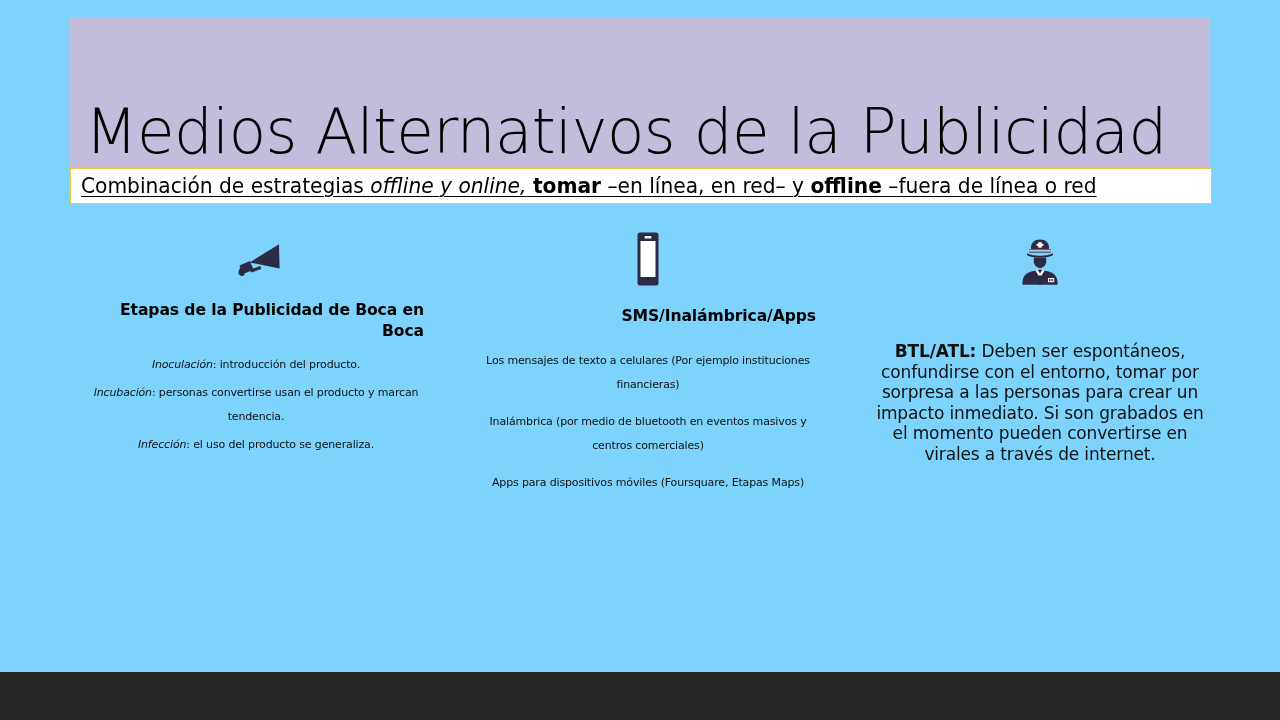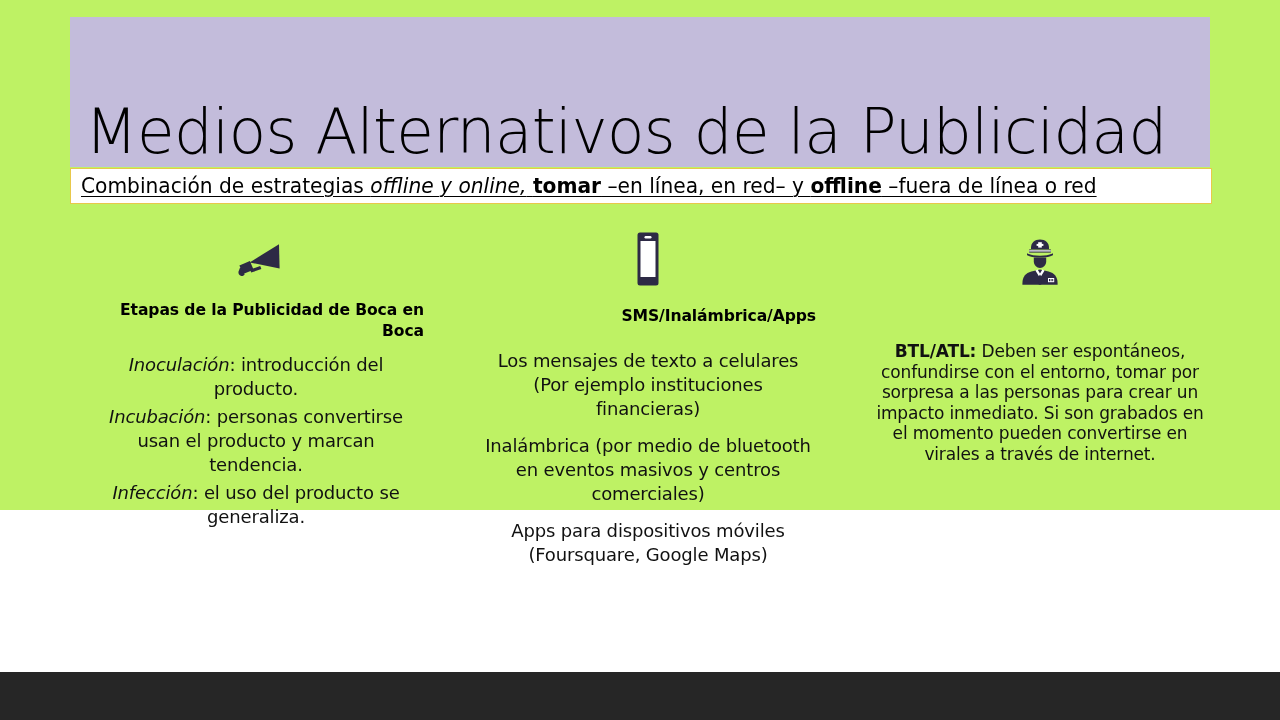--- a/index.html
+++ b/index.html
@@ -14,22 +14,22 @@
     font-family: "Liberation Sans", sans-serif;
     overflow: hidden;
     position: relative;
   }
 
   
   #slide {
     position: absolute;
     left: 0; top: 0;
     width: 1280px;
-    height: 510px;
-    background: #bef264;
+    height: 720px;
+    background: #7dd3fc;
   }
 
   
   #title-banner {
     position: absolute;
     left: 70px;
     top: 17px;
     width: 1140px;
     height: 150px;
     background: #c3bcdb;
@@ -107,21 +107,21 @@
     font-weight: 700;
     font-size: 15.6px;
     line-height: 21px;
     color: #000000;
     letter-spacing: -0.1px;
     text-align: right;
   }
   .col-body {
     font-family: "DejaVu Sans", "Liberation Sans", sans-serif;
     font-weight: 400;
-    font-size: 18px;
+    font-size: 11px;
     line-height: 24px;
     color: #111111;
     letter-spacing: -0.15px;
   }
   .col-body p { margin: 0 0 0 0; }
   .col-body p + p { margin-top: 4px; }
   .col-body i { font-style: italic; }
   .col-body b { font-weight: 700; }
 
   
@@ -186,21 +186,21 @@
       <svg width="32" height="54" viewBox="0 0 32 54" aria-hidden="true">
         <rect x="5.5" y="0.5" width="21" height="53" rx="2.5" ry="2.5" fill="#2d2a45"></rect>
         <rect x="8.5" y="9" width="15" height="36" fill="#ffffff"></rect>
         <rect x="12.5" y="4" width="7" height="2.4" rx="1.2" ry="1.2" fill="#ffffff"></rect>
       </svg>
     </div>
     <div class="col-heading">SMS/Inalámbrica/Apps</div>
     <div class="col-body">
       <p><span>Los mensajes de texto a celulares (Por ejemplo instituciones financieras)</span></p>
       <p><span>Inalámbrica (por medio de bluetooth en eventos masivos y centros comerciales)</span></p>
-      <p><span>Apps para dispositivos móviles (Foursquare, Google Maps)</span></p>
+      <p><span>Apps para dispositivos móviles (Foursquare, Etapas Maps)</span></p>
     </div>
   </div>
 
   <div class="column" id="col-3">
     <div class="col-icon">
       <svg width="44" height="48" viewBox="0 0 44 48" aria-hidden="true">
         <g fill="#2d2a45">
 
           <path d="M13.0 9.8 C13.0 4.9 16.6 1.6 22.0 1.6 C27.4 1.6 31.0 4.9 31.0 9.8 L31.0 11.0 L13.0 11.0 Z"></path>
 

